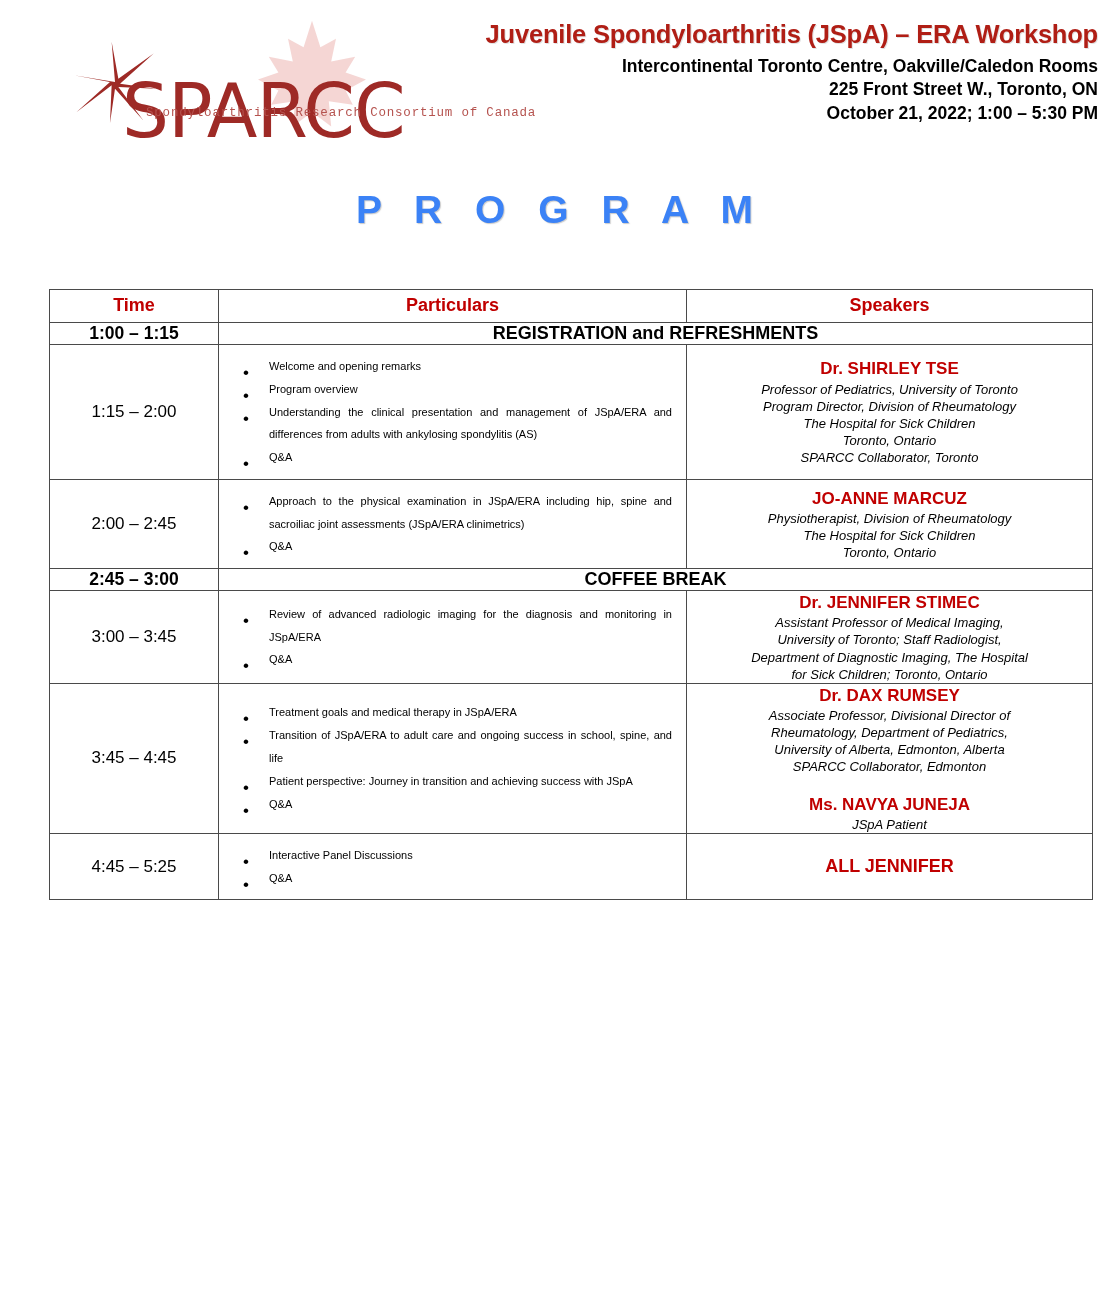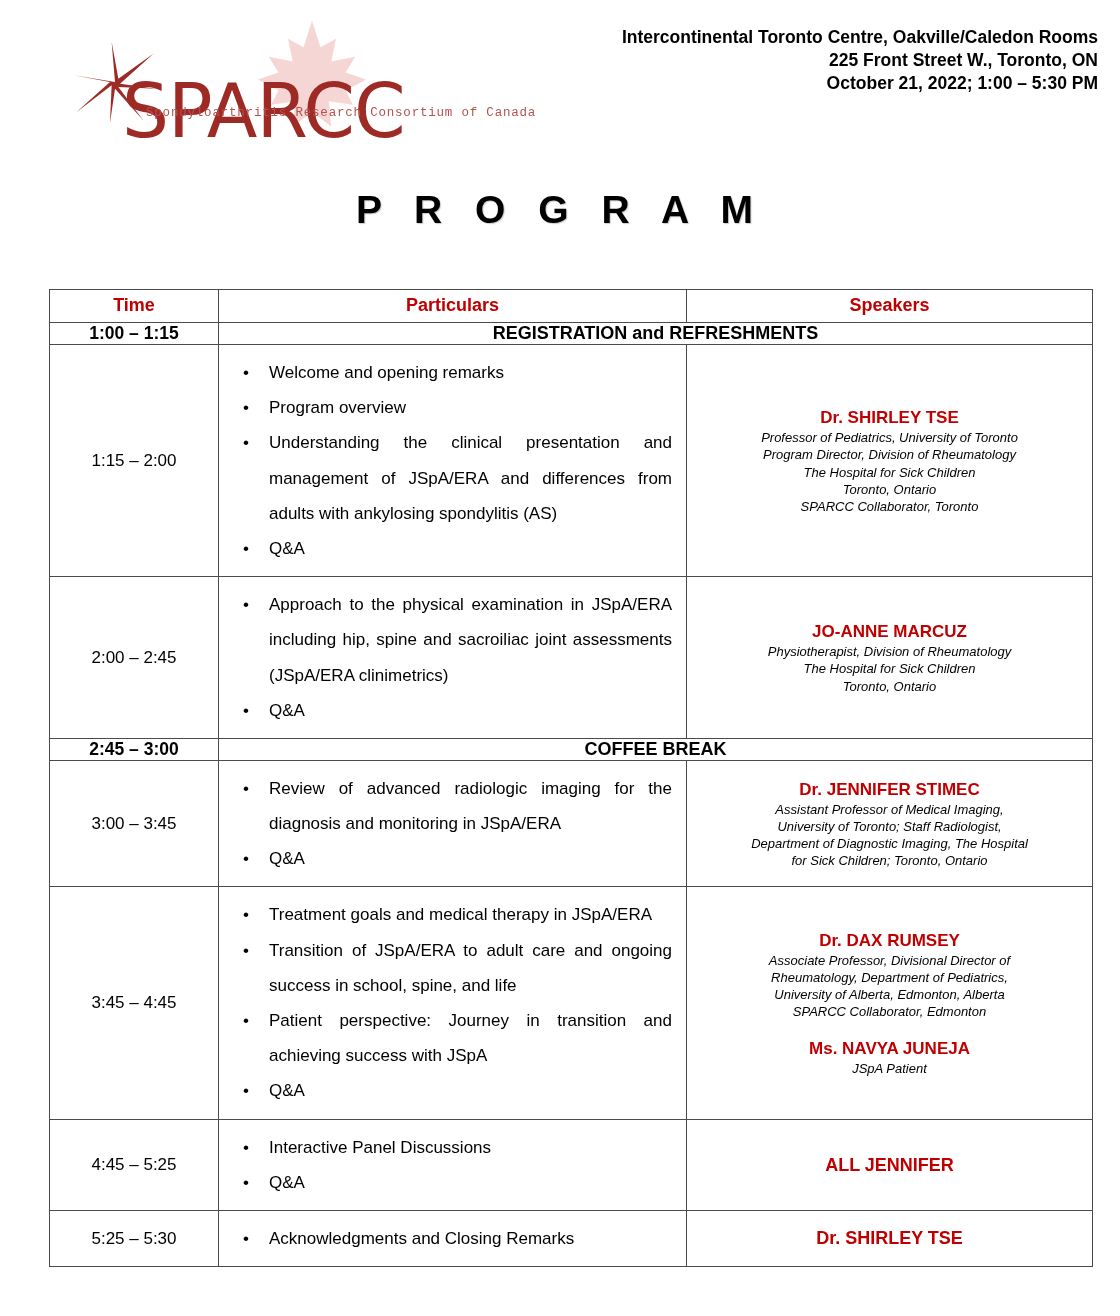--- a/index.html
+++ b/index.html
@@ -89,21 +89,21 @@
     line-height: 1.32;
     white-space: nowrap;
   }
   .event-line.first { margin-top: 6px; }
 
   
   .program-title {
     text-align: center;
     font-size: 39px;
     font-weight: bold;
-    color: #000000;
+    color: #3b82f6;
     letter-spacing: 11px;
     margin-top: 38px;
     text-shadow: 1px 1px 1px rgba(150,150,150,0.5);
   }
 
   
   .table-wrap {
     position: absolute;
     left: 49px;
     top: 289px;
@@ -148,21 +148,21 @@
   }
 
   ul.particulars {
     list-style: none;
     margin: 0;
     padding: 10px 14px 10px 0;
   }
   ul.particulars li {
     position: relative;
     padding-left: 50px;
-    font-size: 17px;
+    font-size: 11px;
     line-height: 2.07;
     text-align: justify;
     text-justify: inter-word;
     margin: 0;
   }
   ul.particulars li::before {
     content: "\2022";
     position: absolute;
     left: 24px;
     top: 0;
@@ -201,20 +201,21 @@
 
     <svg class="star-burst" viewBox="0 0 100 100">
       <path d="M50 50 L46 2 L54 46 L96 16 L56 52 L99 58 L54 56 L84 96 L50 58 L44 99 L46 54 L4 86 L44 50 L1 42 Z" fill="#9e2a26"></path>
     </svg>
 
     <div class="logo-word">SPARCC</div>
     <div class="logo-tagline">Spondyloarthritis Research Consortium of Canada</div>
   </div>
 
   <div class="header-text">
+    <div class="event-title">Juvenile Spondyloarthritis (JSpA) – ERA Workshop</div>
     <div class="event-line first">Intercontinental Toronto Centre, Oakville/Caledon Rooms</div>
     <div class="event-line">225 Front Street W., Toronto, ON</div>
     <div class="event-line">October 21, 2022; 1:00 – 5:30 PM</div>
   </div>
 </div>
 
 <div class="program-title">P R O G R A M</div>
 
 <div class="table-wrap">
   <table class="program">
@@ -315,26 +316,15 @@
           <td>
             <ul class="particulars">
               <li style="text-align: left;">Interactive Panel Discussions</li>
               <li style="text-align: left;">Q&amp;A</li>
             </ul>
           </td>
           <td class="speaker-cell">
             <div class="spk-name big">ALL JENNIFER</div>
           </td>
         </tr>
-        <tr>
-          <td class="time-cell">5:25 – 5:30</td>
-          <td>
-            <ul class="particulars">
-              <li style="text-align: left;">Acknowledgments and Closing Remarks</li>
-            </ul>
-          </td>
-          <td class="speaker-cell">
-            <div class="spk-name big">Dr. SHIRLEY TSE</div>
-          </td>
-        </tr>
       </tbody>
   </table>
 </div>
 
 </body></html>

